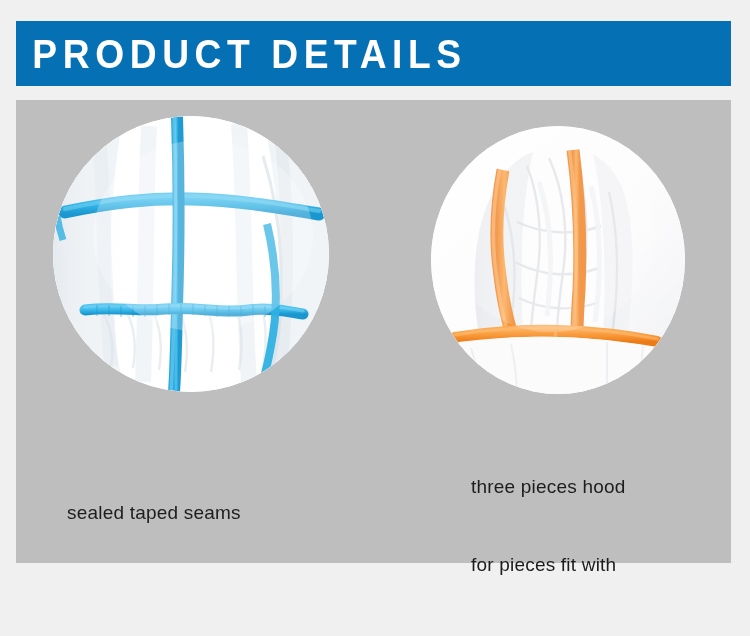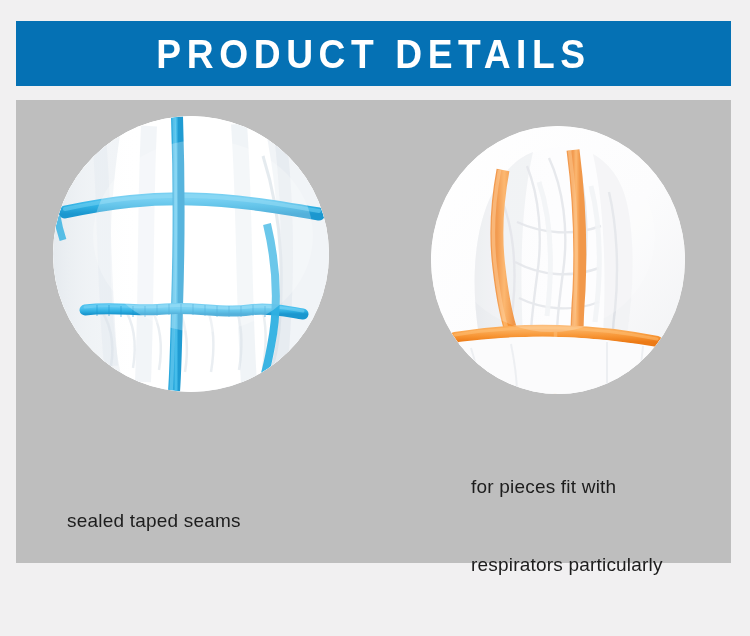--- a/index.html
+++ b/index.html
@@ -22,21 +22,21 @@
   
   .header-band {
     position: absolute;
     left: 16px;
     top: 21px;
     width: 715px;
     height: 65px;
     background: #0571b4;
     display: flex;
     align-items: center;
-    justify-content: center;
+    justify-content: flex-start;
   }
   .header-title {
     color: #ffffff;
     font-family: "Liberation Sans", sans-serif;
     font-size: 40px;
     font-weight: bold;
     letter-spacing: 6px;
     line-height: 1;
     transform: scaleX(0.93);
     white-space: nowrap;
@@ -83,21 +83,21 @@
     position: absolute;
     color: #1d1d1d;
     font-family: "Liberation Sans", sans-serif;
     font-size: 19px;
     line-height: 26px;
     letter-spacing: 0.2px;
     white-space: pre;
   }
   .caption-left {
     left: 51px;   
-    top: 356px;   
+    top: 348px;   
   }
   .caption-right {
     left: 455px;  
     top: 322px;   
   }
   .caption-line { display: block; }
 </style>
 </head>
 <body>
 
@@ -280,19 +280,20 @@
           <ellipse cx="120" cy="110" rx="104" ry="96" fill="#ffffff" opacity="0.22"></ellipse>
         </g>
       </svg>
     </div>
 
     <div class="caption caption-left">
       <span class="caption-line">sealed taped seams</span>
     </div>
 
     <div class="caption caption-right">
+      <span class="caption-line">three pieces hood</span>
       <span class="caption-line">for pieces fit with</span>
       <span class="caption-line">respirators particularly</span>
       
     </div>
 
   </div>
 </div>
 
 </body></html>

